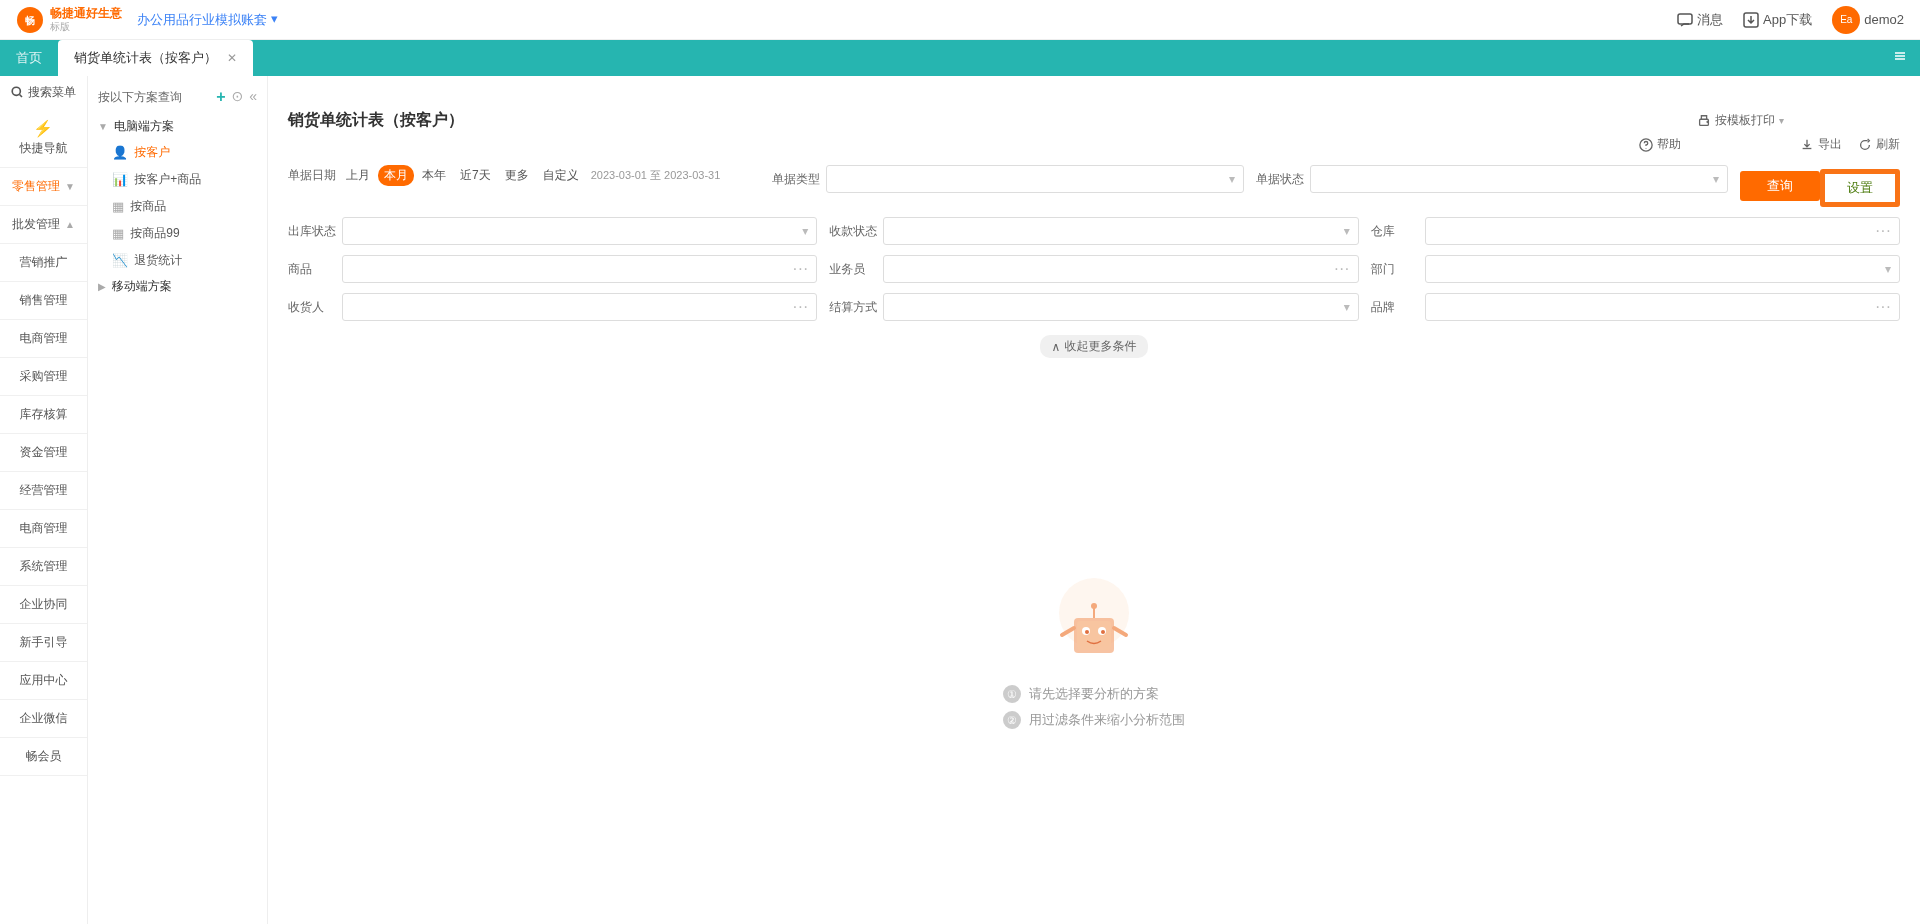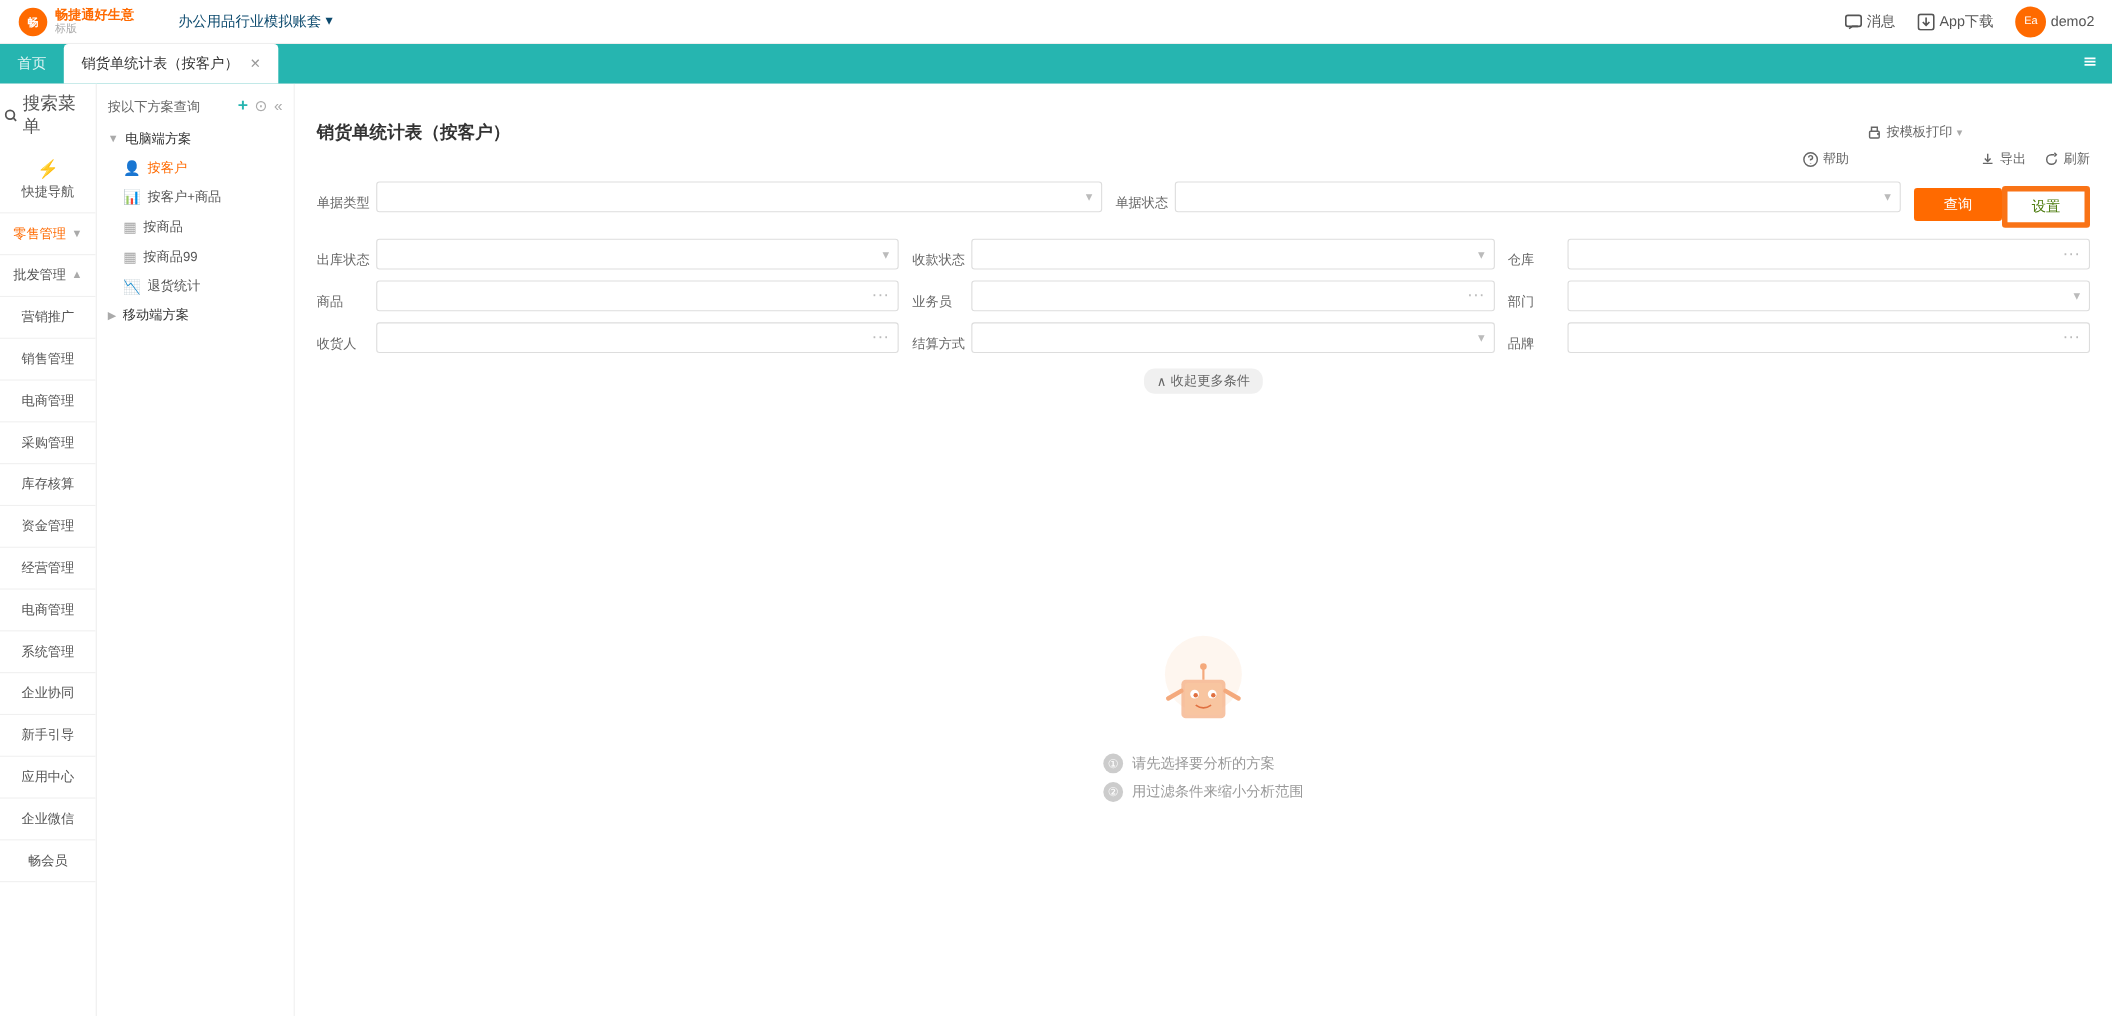--- a/index.html
+++ b/index.html
@@ -34,23 +34,23 @@
       font-size: 12px;
       color: #ff6a00;
       font-weight: bold;
       line-height: 1.2;
     }
     .app-selector {
       display: flex;
       align-items: flex-start;
       gap: 4px;
       font-size: 13px;
-      color: #0c4a6e;
-      cursor: pointer;
-      margin-left: 32px;
+      color: #3b82f6;
+      cursor: pointer;
+      margin-left: 7px;
     }
     .top-header-right {
       display: flex;
       align-items: center;
       gap: 20px;
     }
     .header-action {
       display: flex;
       align-items: center;
       gap: 4px;
@@ -146,21 +146,21 @@
     }
     .sidebar-item.has-arrow .left { display: flex; align-items: center; gap: 6px; font-size: 12px; }
 
     
     .search-menu-item {
       display: flex;
       align-items: center;
       justify-content: center;
       padding: 8px 4px;
       cursor: pointer;
-      font-size: 16px;
+      font-size: 12px;
       color: #555;
       gap: 4px;
     }
 
     
     .content-area {
       flex: 1;
       display: flex;
       overflow: hidden;
     }
@@ -260,21 +260,21 @@
       flex-shrink: 0;
     }
     .filter-row {
       display: flex;
       align-items: center;
       gap: 12px;
       margin-bottom: 10px;
     }
     .filter-item {
       display: flex;
-      align-items: flex-end;
+      align-items: center;
       gap: 6px;
       flex: 1;
       min-width: 0;
     }
     .filter-label {
       font-size: 12px;
       color: #666;
       white-space: nowrap;
       min-width: 48px;
     }
@@ -637,20 +637,32 @@
             </svg>
             <span>刷新</span>
           </div>
         </div>
       </div>
 
       <div class="filter-area">
 
         <div style="display:flex; gap:12px; align-items:flex-start; margin-bottom:10px;">
 
+          <div class="date-filter">
+            <span class="date-filter-label">单据日期</span>
+            <div class="date-tabs">
+              <span class="date-tab">上月</span>
+              <span class="date-tab active">本月</span>
+              <span class="date-tab">本年</span>
+              <span class="date-tab">近7天</span>
+              <span class="date-tab">更多</span>
+              <span class="date-tab">自定义</span>
+              <span class="date-range">2023-03-01 至 2023-03-31</span>
+            </div>
+          </div>
 
           <div class="filter-item">
             <span class="filter-label">单据类型</span>
             <div class="filter-input" style="min-width:200px;">
               <span></span>
               <span class="chevron">▾</span>
             </div>
           </div>
 
           <div class="filter-item">

